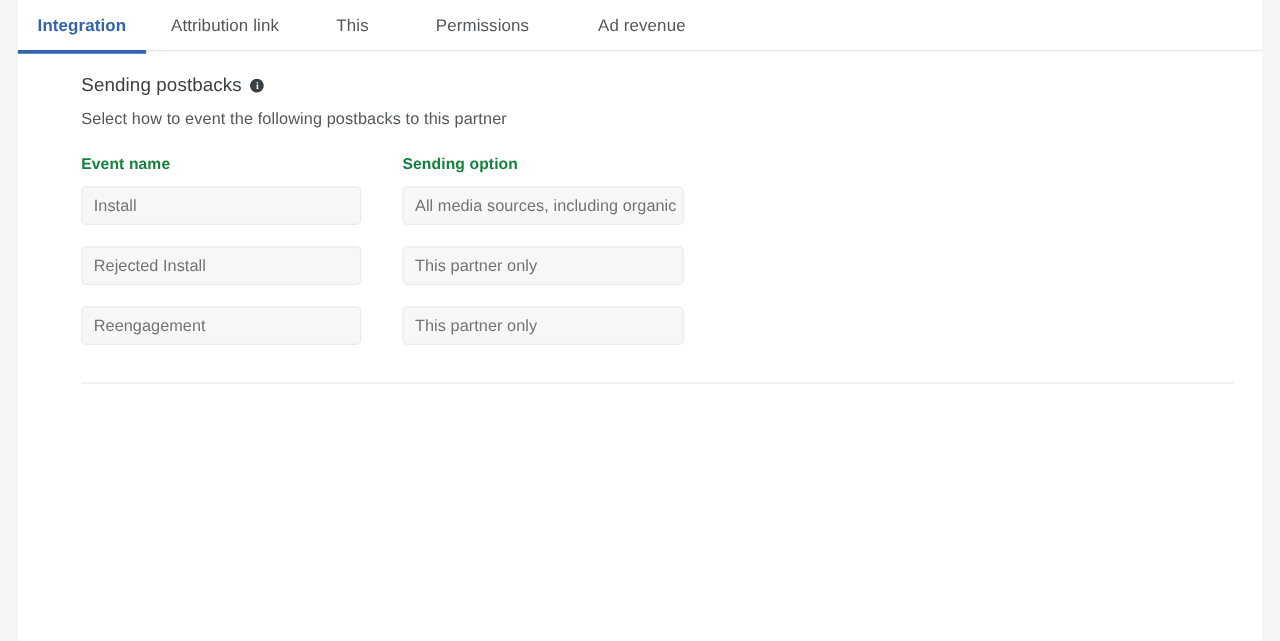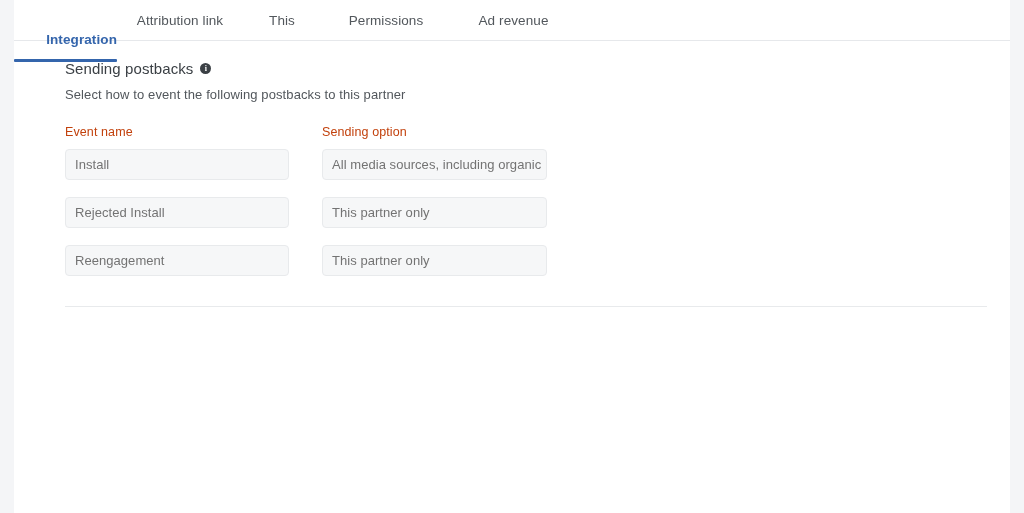--- a/index.html
+++ b/index.html
@@ -60,21 +60,21 @@
     content: "";
     position: absolute;
     left: 0;
     right: 0;
     bottom: 0px;
     height: 3px;
     background: #3465ac;
     border-radius: 1px;
   }
   
-  .tab-0 { width: 103px; justify-content: flex-end; margin-top: 19px; }
+  .tab-0 { width: 103px; justify-content: center; }
   .tab-1 { width: 126px; justify-content: center; }
   .tab-2 { width: 78px;  justify-content: center; }
   .tab-3 { width: 125px; justify-content: center; }
   .tab-4 { width: 130px; justify-content: center; }
 
   
   .content {
     padding: 0;
   }
 
@@ -121,22 +121,23 @@
   .pb-table {
     margin-top: 20px;
   }
   .pb-head {
     display: flex;
   }
   .pb-head .col-left  { width: 257px; }
   .pb-head .col-right { width: 226px; }
   .pb-col-head {
     font-size: 12.5px;
-    color: #c2410c;
-    letter-spacing: 0.1px;
+    color: #15803d;
+    letter-spacing: 0.1px;
+    font-weight: bold;
   }
   .pb-row {
     display: flex;
     margin-top: 9px;
   }
   .pb-row + .pb-row {
     margin-top: 17px;
   }
   .cell-left  { width: 257px; }
   .cell-right { width: 226px; }

